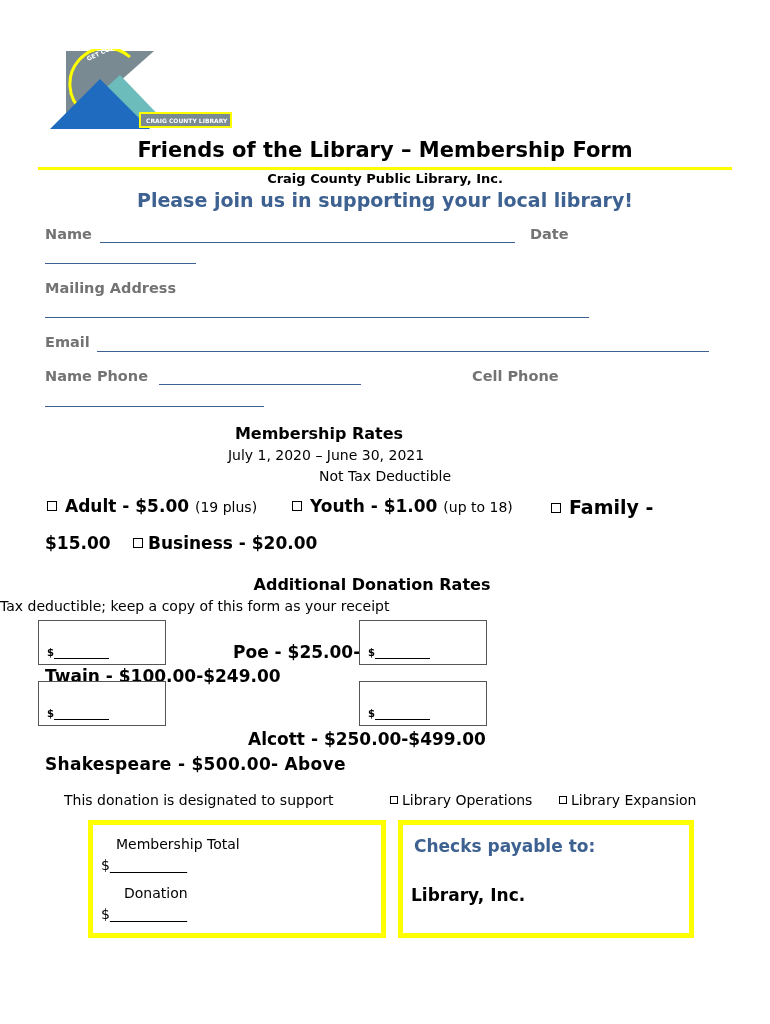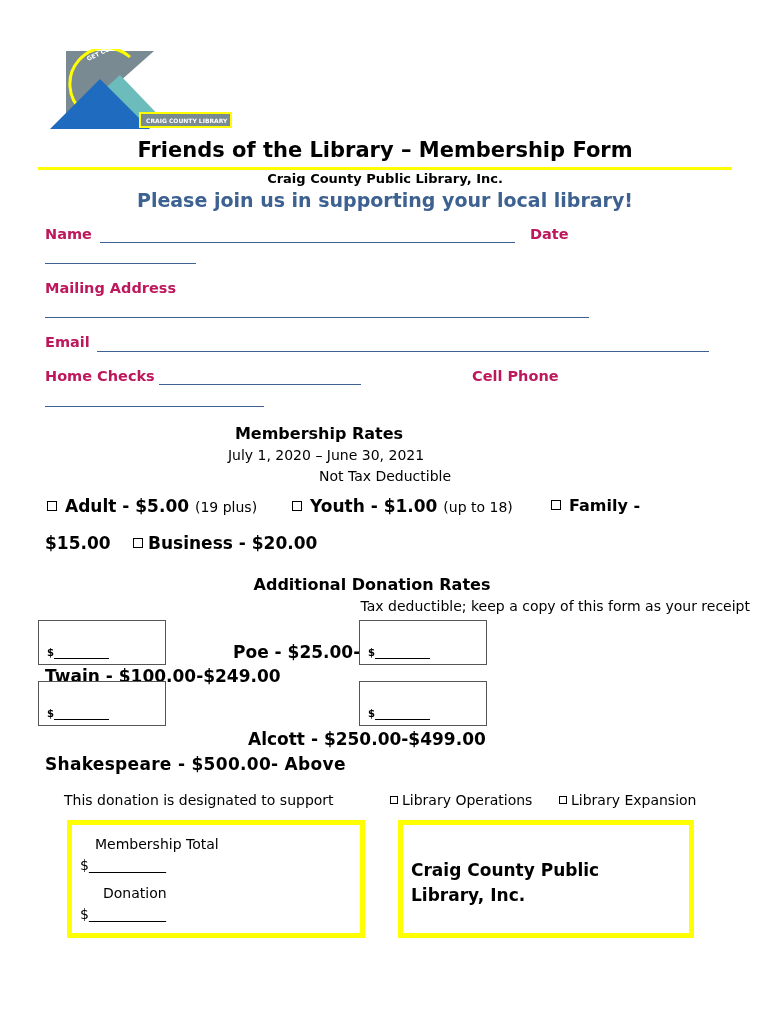--- a/index.html
+++ b/index.html
@@ -1,20 +1,20 @@
 <!DOCTYPE html>
 <html><head>
   <meta charset="utf-8">
   <style>
     html, body { margin: 0; padding: 0; background: #ffffff; }
     body { width: 770px; height: 1024px; position: relative; overflow: hidden;
            font-family: "DejaVu Sans", sans-serif; color: #000; }
     .abs { position: absolute; white-space: nowrap; }
     .blue { color: #3d6190; }
-    .lbl { font-weight: bold; font-size: 14.5px; color: #be185d; }
+    .lbl { font-weight: bold; font-size: 14.5px; color: #737373; }
     .line { position: absolute; height: 0; border-top: 1.3px solid #3d6190; }
     .logo { position: absolute; left: 48px; top: 49px; width: 185px; height: 82px; }
     .title-rule { position: absolute; left: 38px; top: 167px; width: 694px; height: 3px; background: #ffff00; }
     .chk { display: inline-block; width: 10px; height: 10px; border: 1.6px solid #000; vertical-align: 1px; margin-right: 8px; box-sizing: border-box; }
     .chk-sm { display: inline-block; width: 8px; height: 8px; border: 1.2px solid #000; vertical-align: 1px; margin-right: 4px; box-sizing: border-box; }
     .dbox { position: absolute; width: 128px; height: 45px; border: 1.5px solid #555; box-sizing: border-box; background: #fff; }
     .dbox span { position: absolute; left: 8px; bottom: 6px; font-size: 10px; font-weight: bold; }
     .ybox { position: absolute; border: 5px solid #ffff00; box-sizing: border-box; background: #fff; }
   </style>
 </head>
@@ -41,47 +41,47 @@
 <div class="line" style="left:100px; top:242px; width:415px;"></div>
 <div class="abs lbl" style="left:530px; top:226px;">Date</div>
 <div class="line" style="left:45px; top:263px; width:151px;"></div>
 
 <div class="abs lbl" style="left:45px; top:280px;">Mailing Address</div>
 <div class="line" style="left:45px; top:317px; width:544px;"></div>
 
 <div class="abs lbl" style="left:45px; top:334px;">Email</div>
 <div class="line" style="left:97px; top:351px; width:612px;"></div>
 
-<div class="abs lbl" style="left:45px; top:368px;">Home Checks</div>
+<div class="abs lbl" style="left:45px; top:368px;">Name Phone</div>
 <div class="line" style="left:159px; top:384px; width:202px;"></div>
 <div class="abs lbl" style="left:472px; top:368px;">Cell Phone</div>
 <div class="line" style="left:45px; top:406px; width:219px;"></div>
 
 <div class="abs" style="left:0; width:638px; text-align:center; top:424px; font-size:16px; font-weight:bold;">Membership Rates</div>
 <div class="abs" style="left:0; width:652px; text-align:center; top:447px; font-size:14px;">July 1, 2020 – June 30, 2021</div>
 <div class="abs" style="left:0; width:770px; text-align:center; top:468px; font-size:14px;">Not Tax Deductible</div>
 
 <div class="abs" style="left:47px; top:496px; font-size:17px; font-weight:bold;">
   <span class="chk"></span><span>Adult - $5.00</span>
   <span style="font-weight:normal; font-size:14px;">(19 plus)</span>
 </div>
 <div class="abs" style="left:292px; top:496px; font-size:17px; font-weight:bold;">
   <span class="chk"></span><span>Youth - $1.00</span>
   <span style="font-weight:normal; font-size:14px;">(up to 18)</span>
 </div>
-<div class="abs" style="left:551px; top:496px; font-size:16px; font-weight:bold;">
+<div class="abs" style="left:551px; top:496px; font-size:19px; font-weight:bold;">
   <span class="chk"></span><span>Family -</span>
 </div>
 <div class="abs" style="left:45px; top:533px; font-size:17px; font-weight:bold;">$15.00</div>
 <div class="abs" style="left:133px; top:533px; font-size:17px; font-weight:bold;">
   <span class="chk" style="margin-right:5px;"></span><span>Business - $20.00</span>
 </div>
 
 <div class="abs" style="left:0; width:744px; text-align:center; top:575px; font-size:16px; font-weight:bold;">Additional Donation Rates</div>
-<div class="abs" style="left:0; width:750px; text-align:right; top:598px; font-size:14px;">Tax deductible; keep a copy of this form as your receipt</div>
+<div class="abs" style="left:0; width:750px; text-align:left; top:598px; font-size:14px;">Tax deductible; keep a copy of this form as your receipt</div>
 
 <div class="dbox" style="left:38px; top:620px;">
   <span>$___________</span>
 </div>
 <div class="abs" style="left:233px; top:642px; font-size:17px; font-weight:bold;">Poe - $25.00-</div>
 <div class="dbox" style="left:359px; top:620px;">
   <span>$___________</span>
 </div>
 <div class="abs" style="left:45px; top:666px; font-size:17px; font-weight:bold;">Twain - $100.00-$249.00</div>
 
@@ -95,23 +95,23 @@
 <div class="abs" style="left:45px; top:754px; font-size:17px; font-weight:bold; letter-spacing:0.3px;">Shakespeare - $500.00- Above</div>
 
 <div class="abs" style="left:64px; top:792px; font-size:14px;">This donation is designated to support</div>
 <div class="abs" style="left:390px; top:792px; font-size:14px;">
   <span class="chk-sm"></span><span>Library Operations</span>
 </div>
 <div class="abs" style="left:559px; top:792px; font-size:14px;">
   <span class="chk-sm"></span><span>Library Expansion</span>
 </div>
 
-<div class="ybox" style="left:67px; top:820px; width:298px; height:118px;">
+<div class="ybox" style="left:88px; top:820px; width:298px; height:118px;">
   <div class="abs" style="left:23px; top:11px; font-size:14px;">Membership Total</div>
   <div class="abs" style="left:8px; top:32px; font-size:14px;">$___________</div>
   <div class="abs" style="left:31px; top:60px; font-size:14px;">Donation</div>
   <div class="abs" style="left:8px; top:81px; font-size:14px;">$___________</div>
 </div>
 
 <div class="ybox" style="left:398px; top:820px; width:296px; height:118px;">
-  <div class="abs" style="left:8px; top:35px; font-size:17px; font-weight:bold;">Craig County Public</div>
+  <div class="abs blue" style="left:11px; top:11px; font-size:17px; font-weight:bold;">Checks payable to:</div>
   <div class="abs" style="left:8px; top:60px; font-size:17px; font-weight:bold;">Library, Inc.</div>
 </div>
 
 </body></html>

